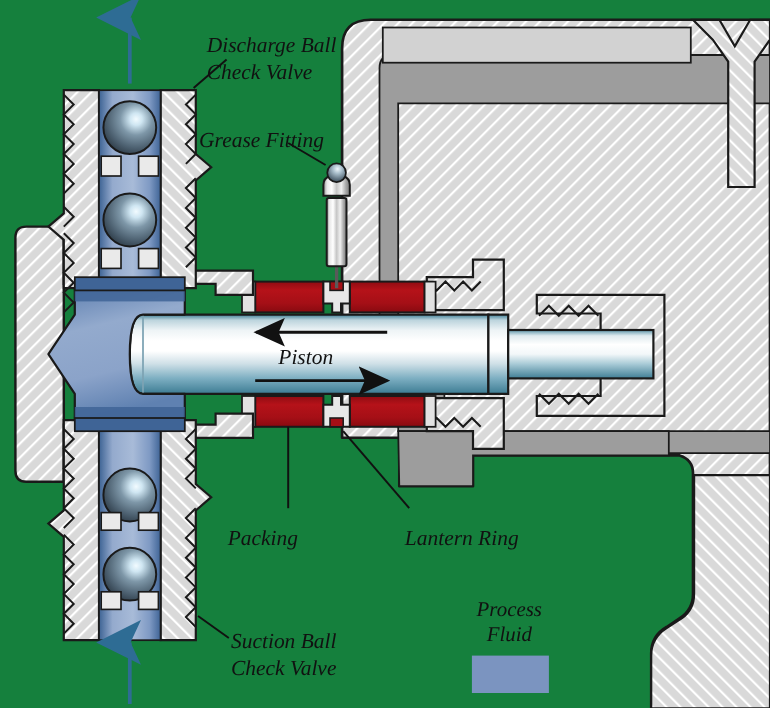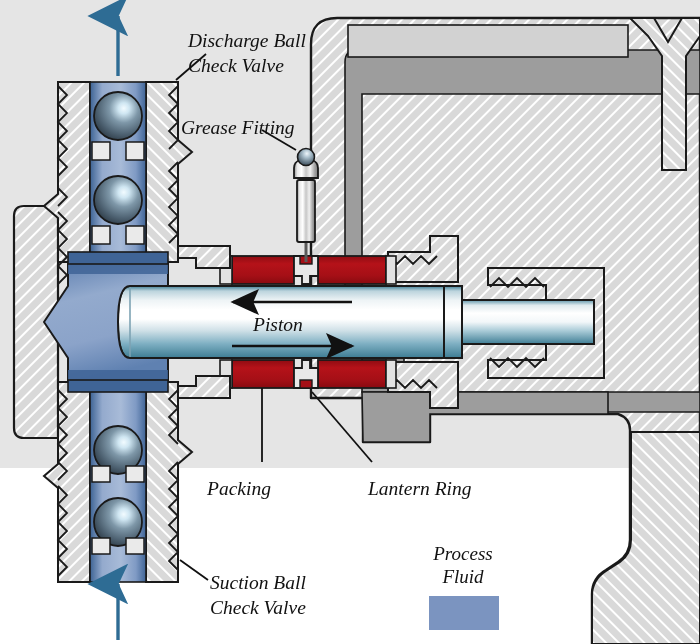--- a/index.html
+++ b/index.html
@@ -1,18 +1,18 @@
 <!DOCTYPE html>
 <html><head>
 <meta charset="utf-8">
 <style>
   html,body{margin:0;padding:0;background:#ffffff;}
   body{width:700px;height:644px;overflow:hidden;
        font-family:"Liberation Serif","DejaVu Serif",serif;}
-  #stage{position:relative;width:700px;height:468px;background:#e5e5e5;}
+  #stage{position:relative;width:700px;height:644px;background:#15803d;}
   svg#diagram{position:absolute;left:0;top:0;width:700px;height:644px;display:block;}
   .lbl{font-family:"Liberation Serif","DejaVu Serif",serif;
        font-style:italic;font-size:19.5px;fill:#111111;}
   .lbl2{font-family:"Liberation Serif","DejaVu Serif",serif;
        font-style:italic;font-size:19px;fill:#111111;}
 </style>
 </head>
 <body>
 
 <div id="stage">

